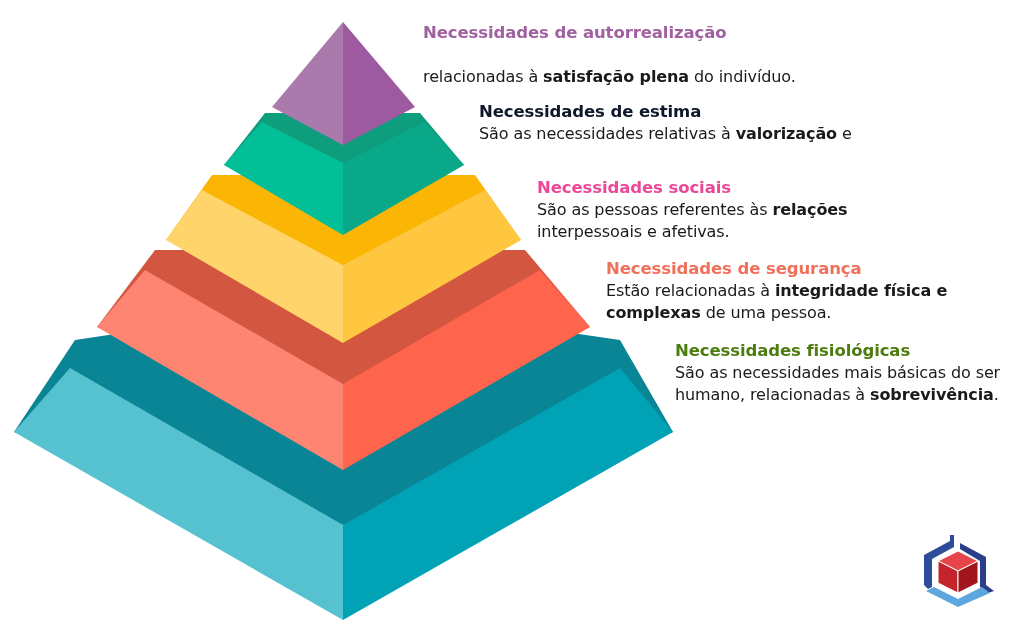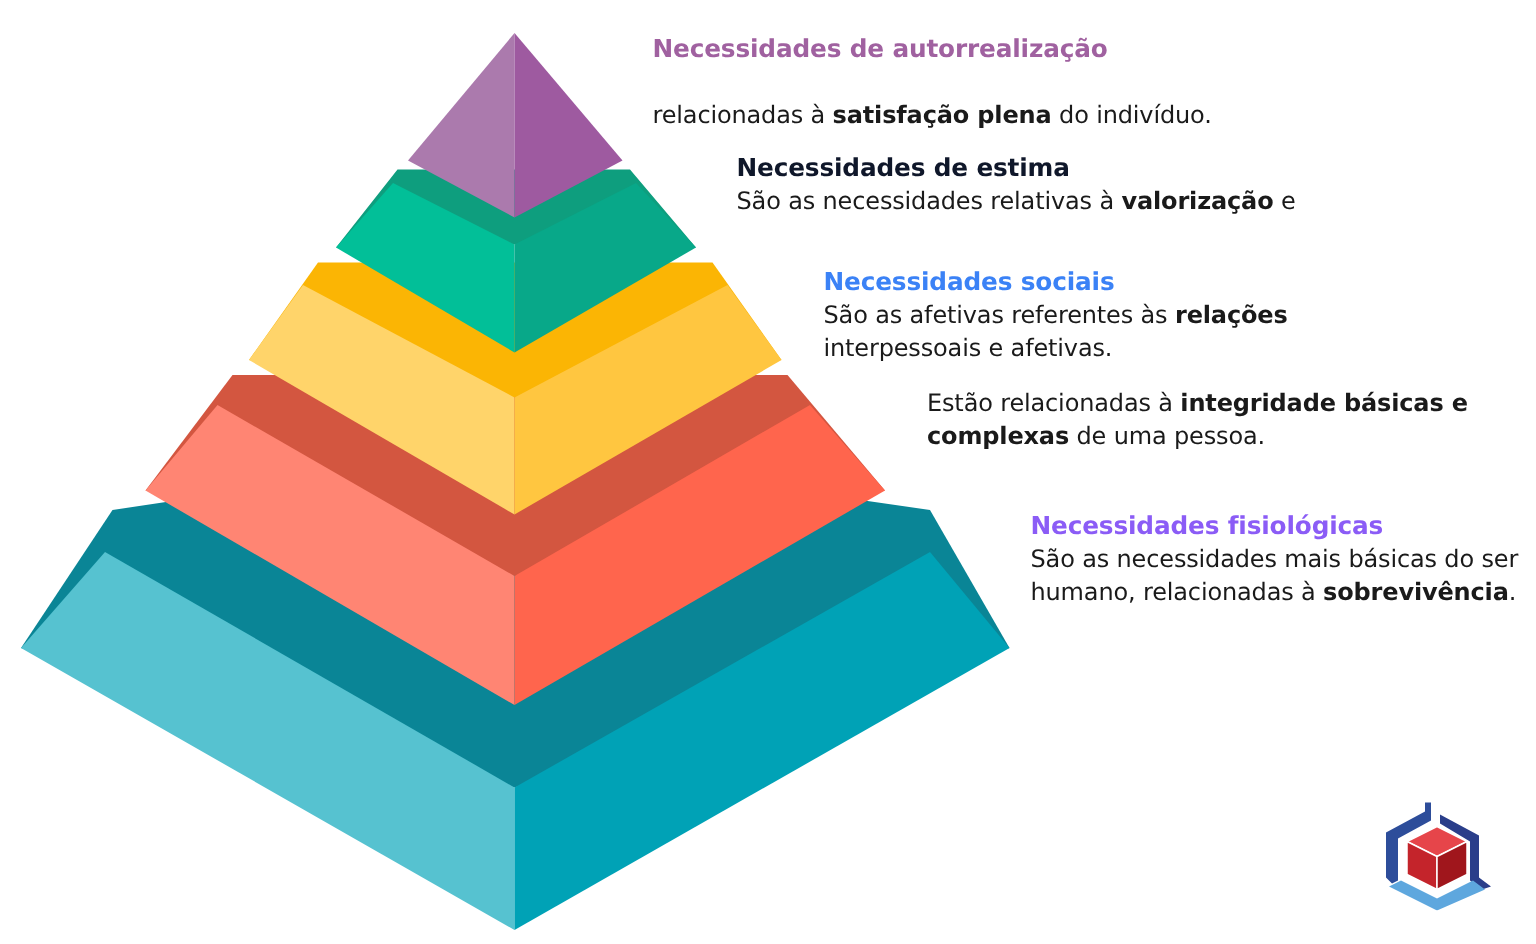--- a/index.html
+++ b/index.html
@@ -1,19 +1,19 @@
 <!DOCTYPE html>
 <html><head>
 <meta charset="utf-8">
 <style>
   html, body { margin: 0; padding: 0; background: #ffffff; }
   body { width: 1024px; height: 629px; position: relative; overflow: hidden;
          font-family: "DejaVu Sans", "Liberation Sans", sans-serif; }
   #pyramid { position: absolute; left: 0; top: 0; }
-  .block { position: absolute; line-height: 22px; font-size: 16px; color: #1a1a1a; letter-spacing: -0.1px; margin-left: 12px; }
+  .block { position: absolute; line-height: 22px; font-size: 16px; color: #1a1a1a; letter-spacing: -0.1px; }
   .block .title { font-weight: bold; font-size: 16.5px; display: block; }
   .block b { font-weight: bold; }
   #logo { position: absolute; left: 920px; top: 527px; }
 </style>
 </head>
 <body>
 
 <svg id="pyramid" width="700" height="629" viewBox="0 0 700 629">
 
   <g>
@@ -51,32 +51,33 @@
   <br>
   <span><span>relacionadas à </span><b>satisfação plena</b><span> do indivíduo.</span></span>
 </div>
 
 <div class="block" style="left:479px; top:101px;">
   <span class="title" style="color:#0f172a">Necessidades de estima</span>
   <span><span>São as necessidades relativas à </span><b>valorização</b><span> e</span></span><br>
 </div>
 
 <div class="block" style="left:537px; top:177px;">
-  <span class="title" style="color:#3b82f6">Necessidades sociais</span>
-  <span><span>São as afetivas referentes às </span><b>relações</b></span><br>
+  <span class="title" style="color:#ec4899">Necessidades sociais</span>
+  <span><span>São as pessoas referentes às </span><b>relações</b></span><br>
   <span>interpessoais e afetivas.</span>
 </div>
 
 <div class="block" style="left:606px; top:258px;">
-  <span><span>Estão relacionadas à </span><b>integridade básicas e</b></span><br>
+  <span class="title" style="color:#F0705A">Necessidades de segurança</span>
+  <span><span>Estão relacionadas à </span><b>integridade física e</b></span><br>
   <span><b>complexas</b><span> de uma pessoa.</span></span>
 </div>
 
 <div class="block" style="left:675px; top:340px;">
-  <span class="title" style="color:#8b5cf6">Necessidades fisiológicas</span>
+  <span class="title" style="color:#4d7c0f">Necessidades fisiológicas</span>
   <span>São as necessidades mais básicas do ser</span><br>
   <span><span>humano, relacionadas à </span><b>sobrevivência</b><span>.</span></span>
 </div>
 
 <svg id="logo" width="80" height="80" viewBox="0 0 80 80">
 
   <polygon points="30,8 34,8 34,20 12,32 12,60 8,62 4,58 4,28 30,14" fill="#2D4D9A"></polygon>
 
   <polygon points="40,16 66,30 66,58 74,64 68,66 60,60 60,34 40,22" fill="#2A3E8A"></polygon>
 

